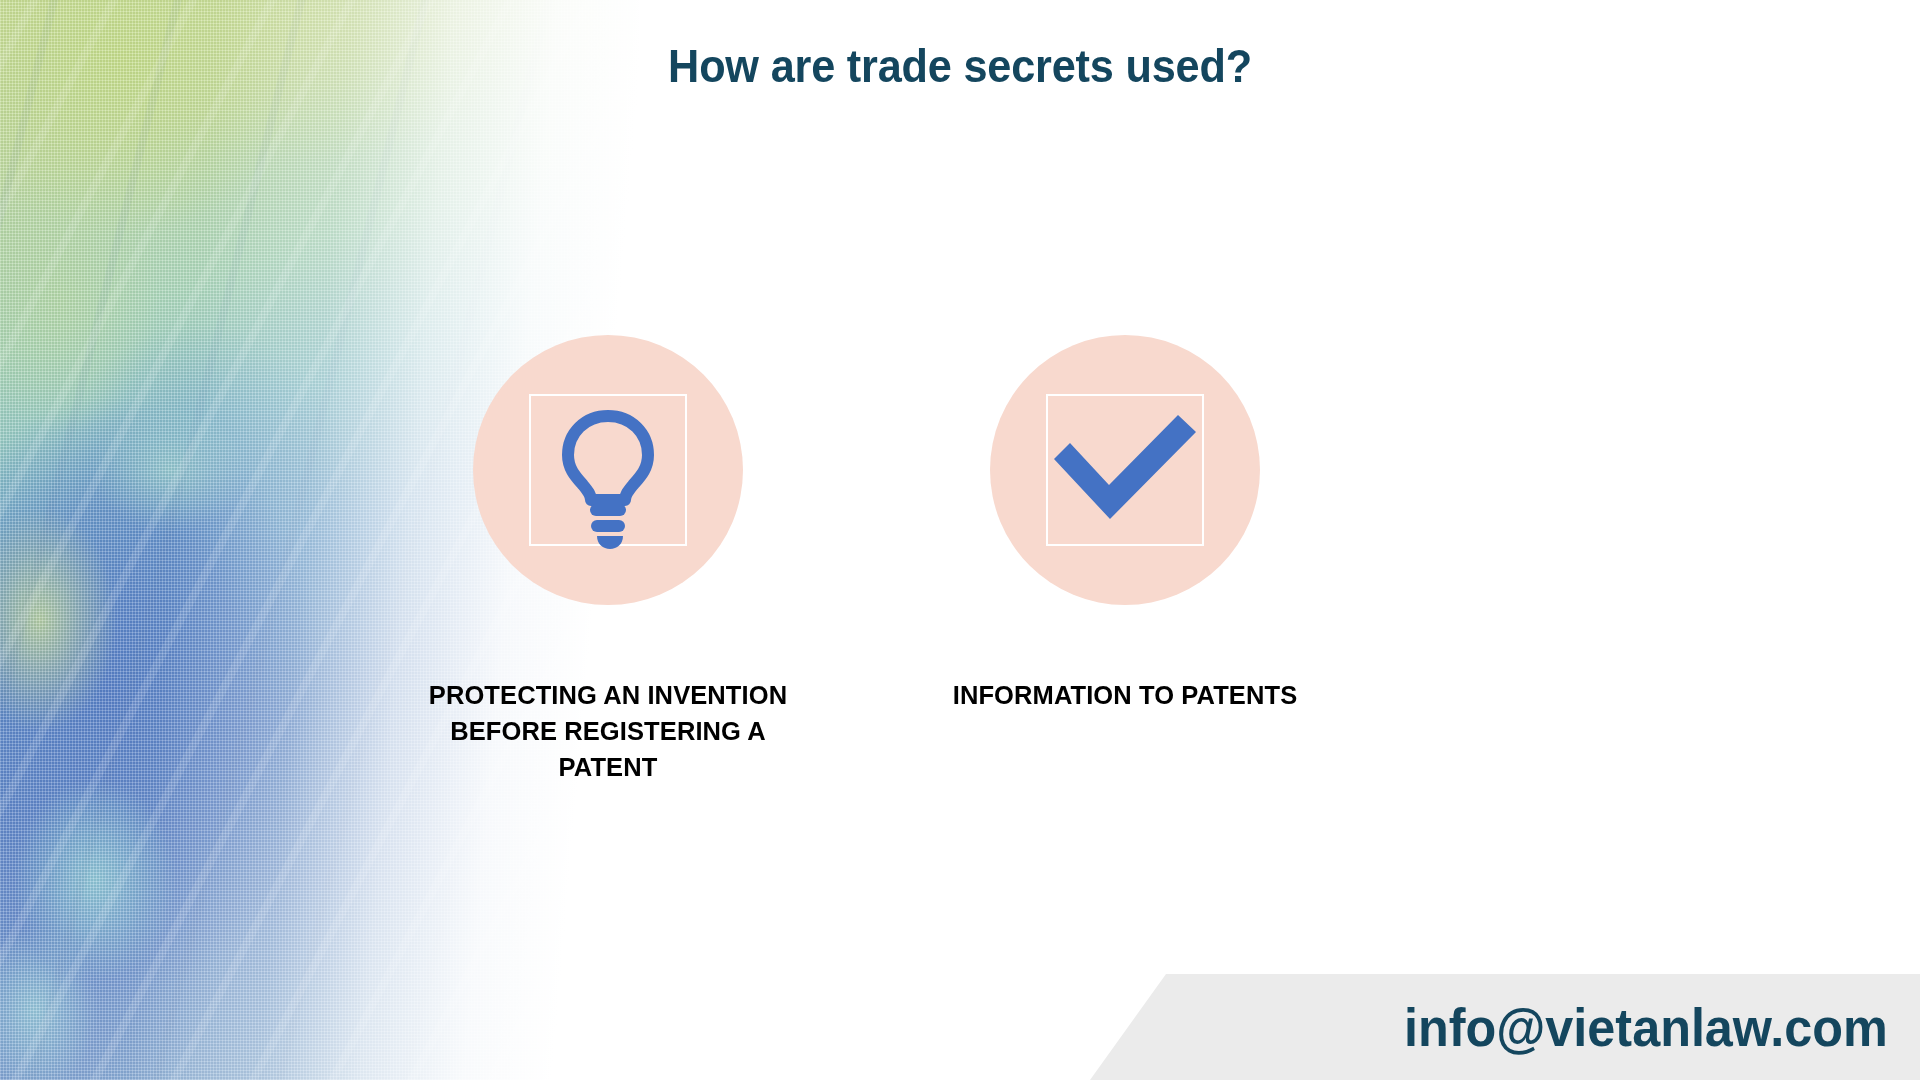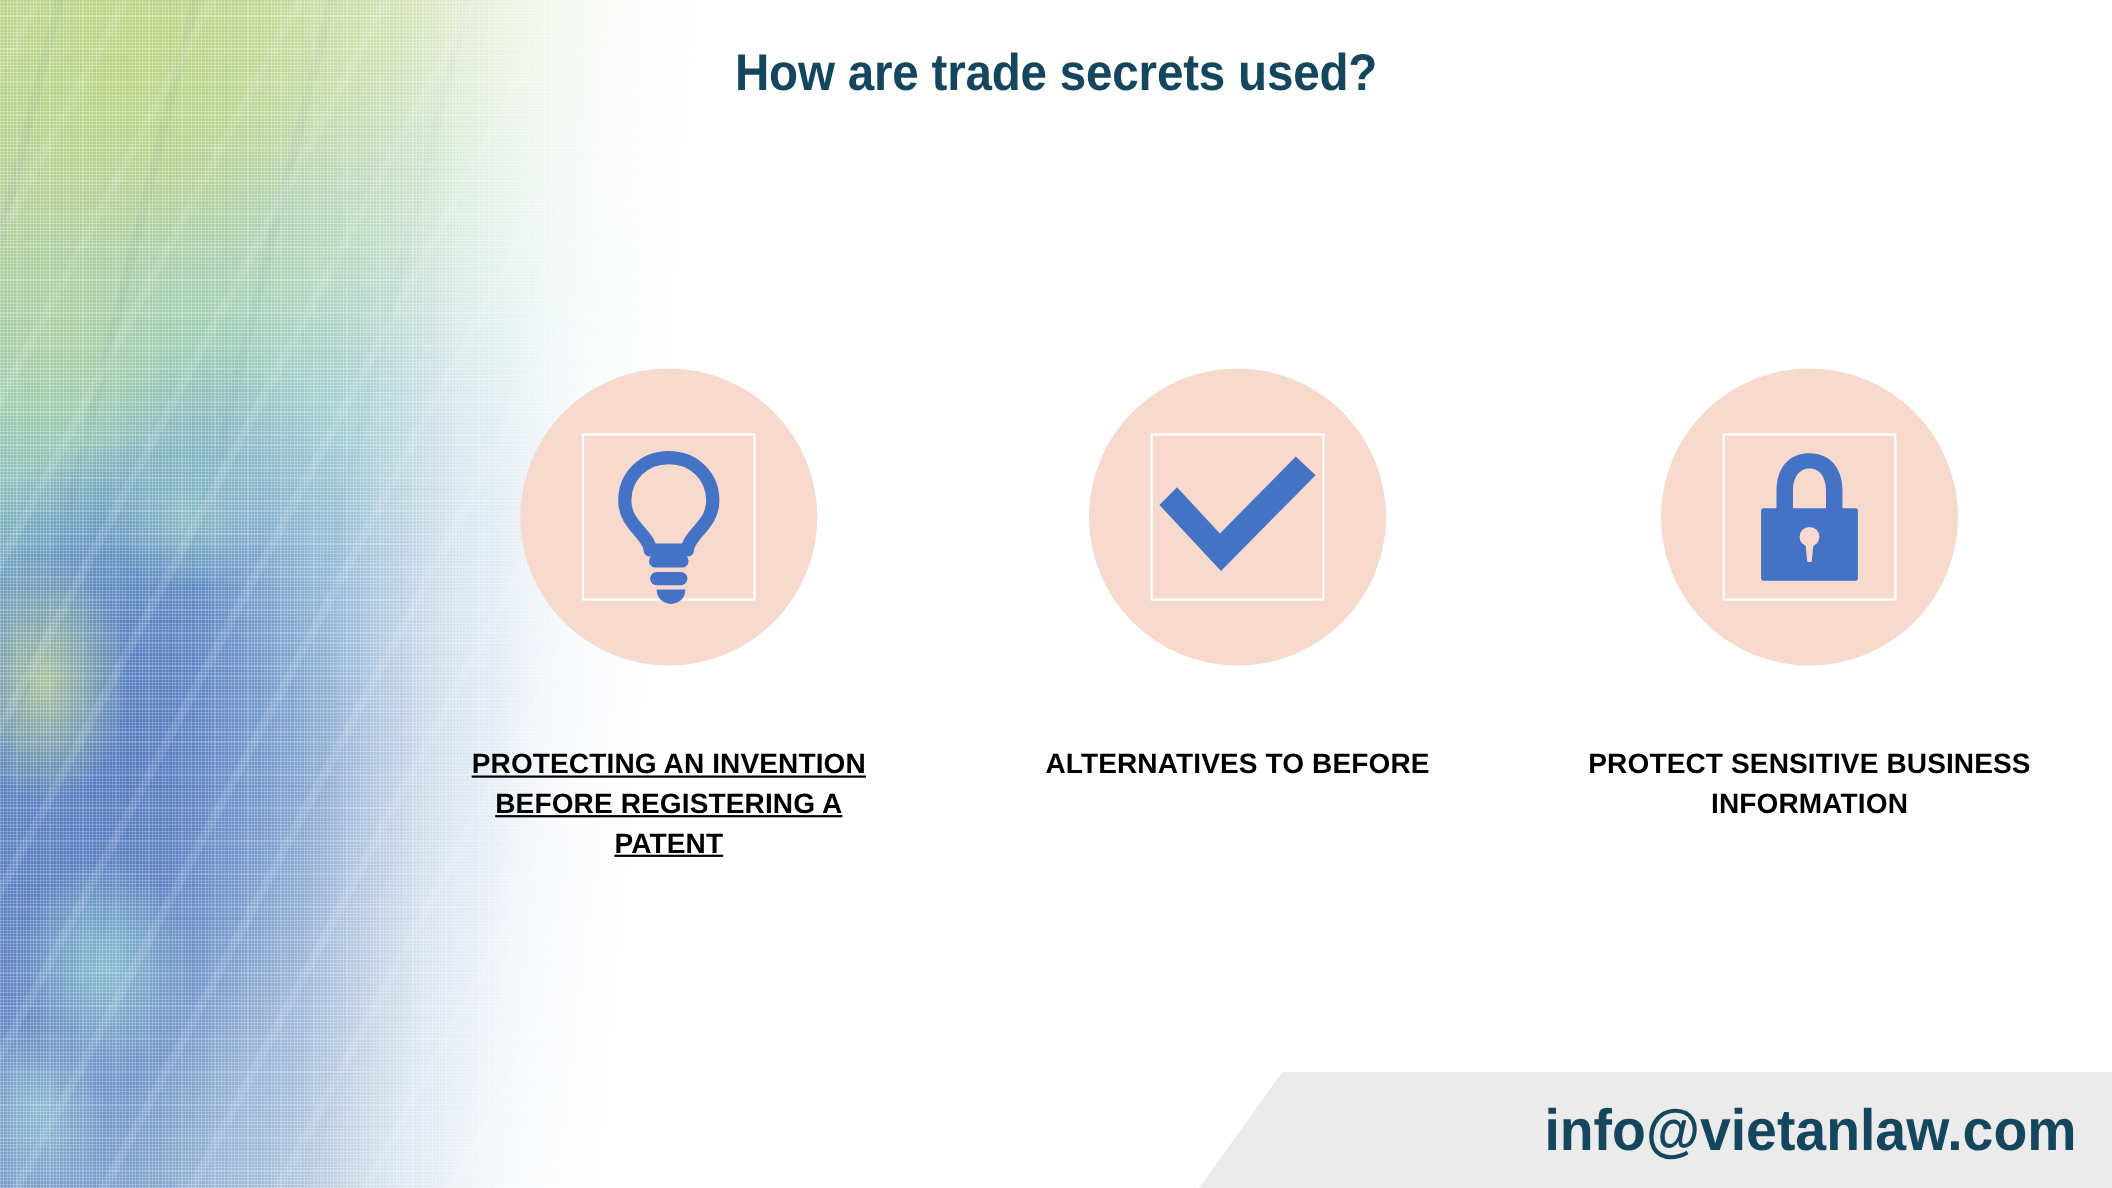--- a/index.html
+++ b/index.html
@@ -157,21 +157,21 @@
 
   .caption {
     margin-top:72px;
     text-align:center;
     color:#000000;
     font-size:25.5px;
     font-weight:bold;
     line-height:1.42;
     letter-spacing:0.1px;
   }
-  #col-1 .caption { width:420px;text-decoration:underline; }
+  #col-1 .caption { width:420px; }
   #col-2 .caption { width:420px; }
   #col-3 .caption { width:420px; }
 
   
   #footer-banner {
     position:absolute;
     left:1090px; top:974px;
     width:830px; height:106px;
     background:#EBEBEB;
     clip-path:polygon(76px 0, 830px 0, 830px 106px, 0 106px);
@@ -225,33 +225,20 @@
   </div>
 
   <div class="col" id="col-2">
     <div class="circle">
       <div class="icon-frame">
         <svg width="150" height="110" viewBox="0 0 150 110">
           <path d="M4 44 L20 28 L59 70 L128 0 L146 17 L60 104 Z" fill="#4472C4"></path>
         </svg>
       </div>
     </div>
-    <div class="caption">ALTERNATIVES TO BEFORE</div>
+    <div class="caption">INFORMATION TO PATENTS</div>
   </div>
 
-  <div class="col" id="col-3">
-    <div class="circle">
-      <div class="icon-frame">
-        <svg width="106" height="124" viewBox="0 0 106 124">
-          <path d="M53 4 C33 4 23 19 23 38 L23 62 L38 62 L38 38 C38 27 43 18 53 18 C63 18 68 27 68 38 L68 62 L83 62 L83 38 C83 19 73 4 53 4 Z" fill="#4472C4"></path>
-          <rect x="9" y="54" width="88" height="66" rx="2" fill="#4472C4"></rect>
-          <circle cx="53" cy="80" r="9" fill="#F8D9CE"></circle>
-          <path d="M49 83 L57 83 L55 103 L51 103 Z" fill="#F8D9CE"></path>
-        </svg>
-      </div>
-    </div>
-    <div class="caption">PROTECT SENSITIVE BUSINESS INFORMATION</div>
-  </div>
 
   <div id="footer-banner"></div>
   <div id="footer-email">info@vietanlaw.com</div>
 
 </div>
 
 </body></html>

